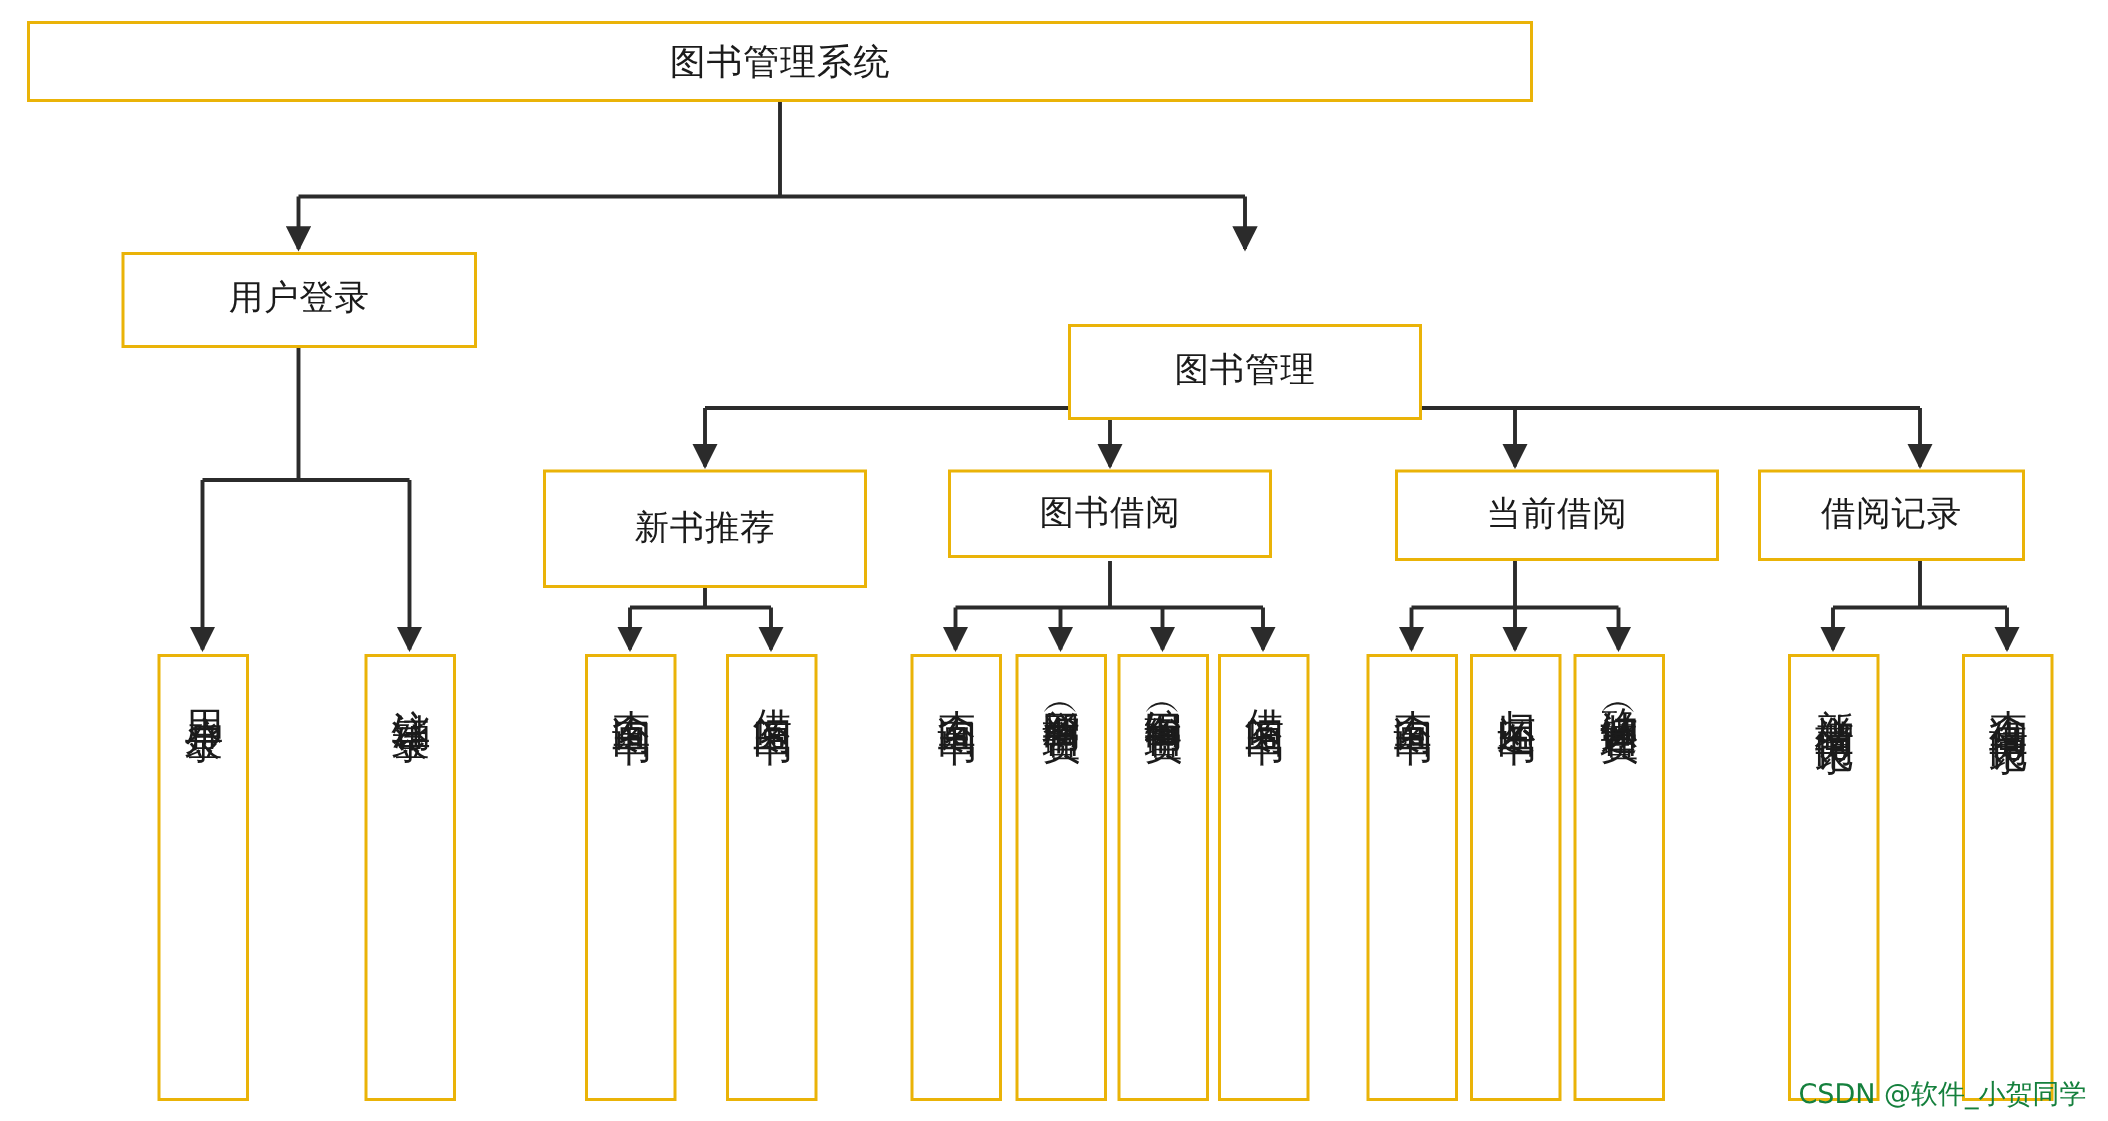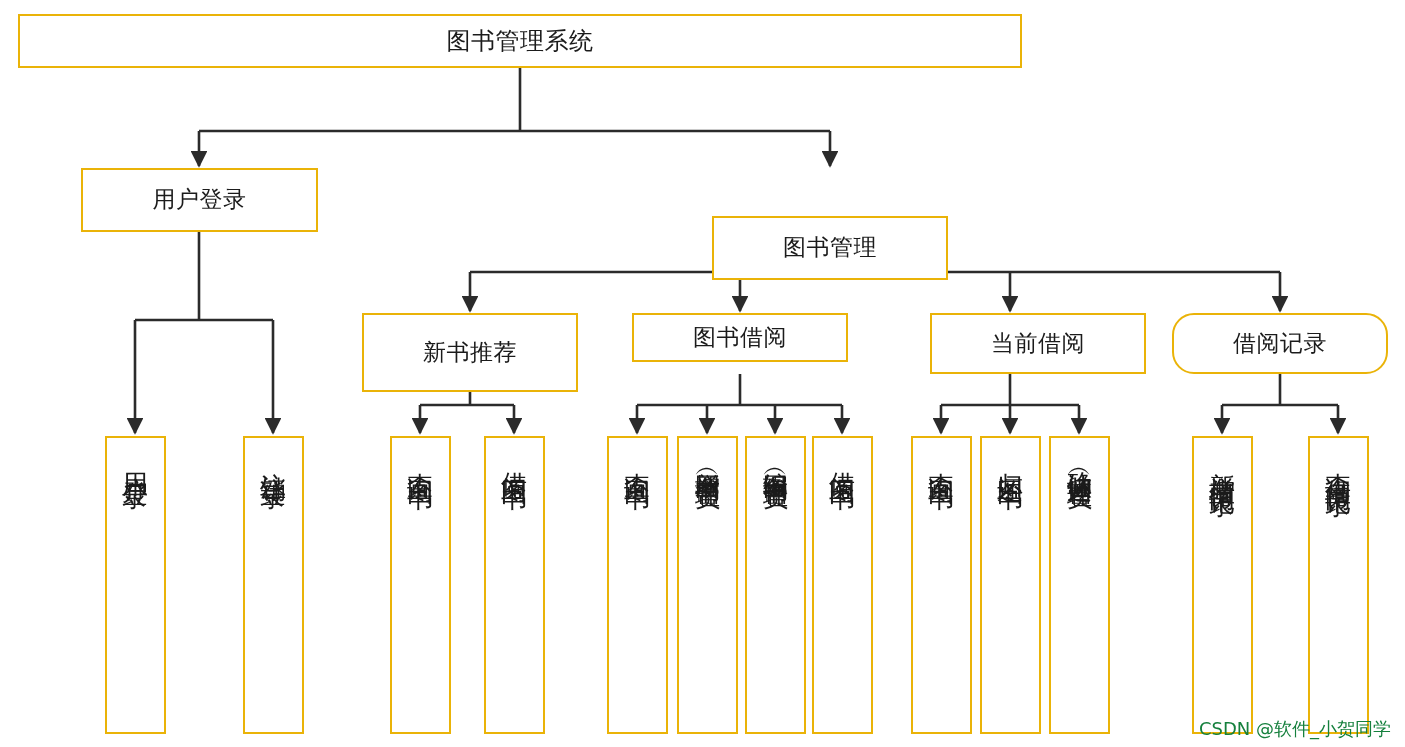--- a/index.html
+++ b/index.html
@@ -136,27 +136,27 @@
   <div class="node horiz" style="left:81px;top:168px;width:237px;height:64px;">
     <span class="node-label">用户登录</span>
   </div>
   <div class="node horiz" style="left:712px;top:168px;width:236px;height:64px;margin-top:48px;">
     <span class="node-label">图书管理</span>
   </div>
 
   <div class="node horiz" style="left:362px;top:313px;width:216px;height:79px;">
     <span class="node-label">新书推荐</span>
   </div>
-  <div class="node horiz" style="left:632px;top:313px;width:216px;height:49px;">
+  <div class="node horiz" style="left:632px;top:313px;width:216px;height:59px;">
     <span class="node-label">图书借阅</span>
   </div>
   <div class="node horiz" style="left:902px;top:313px;width:216px;height:61px;margin-left:28px;">
     <span class="node-label">当前借阅</span>
   </div>
-  <div class="node horiz" style="left:1172px;top:313px;width:216px;height:61px;border-radius:22px;">
+  <div class="node horiz" style="left:1172px;top:313px;width:178px;height:61px;">
     <span class="node-label">借阅记录</span>
   </div>
 
   <div class="node vert" style="left:105px;top:436px;width:61px;height:298px;">
     <span class="node-label">用户登录</span>
   </div>
   <div class="node vert" style="left:243px;top:436px;width:61px;height:298px;">
     <span class="node-label">注销登录</span>
   </div>
 

